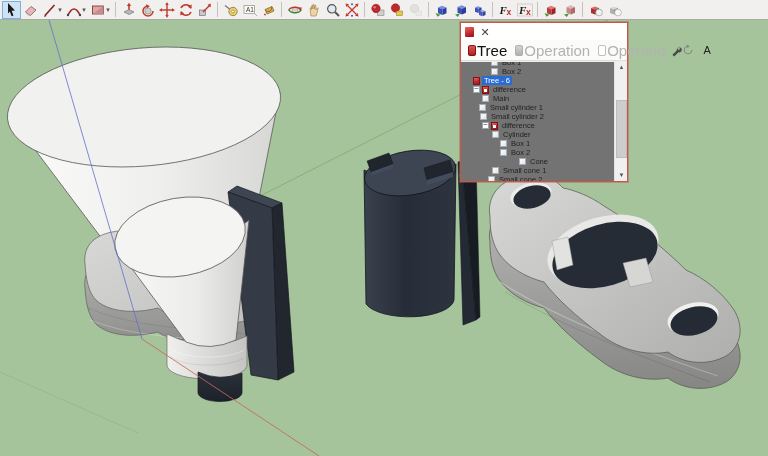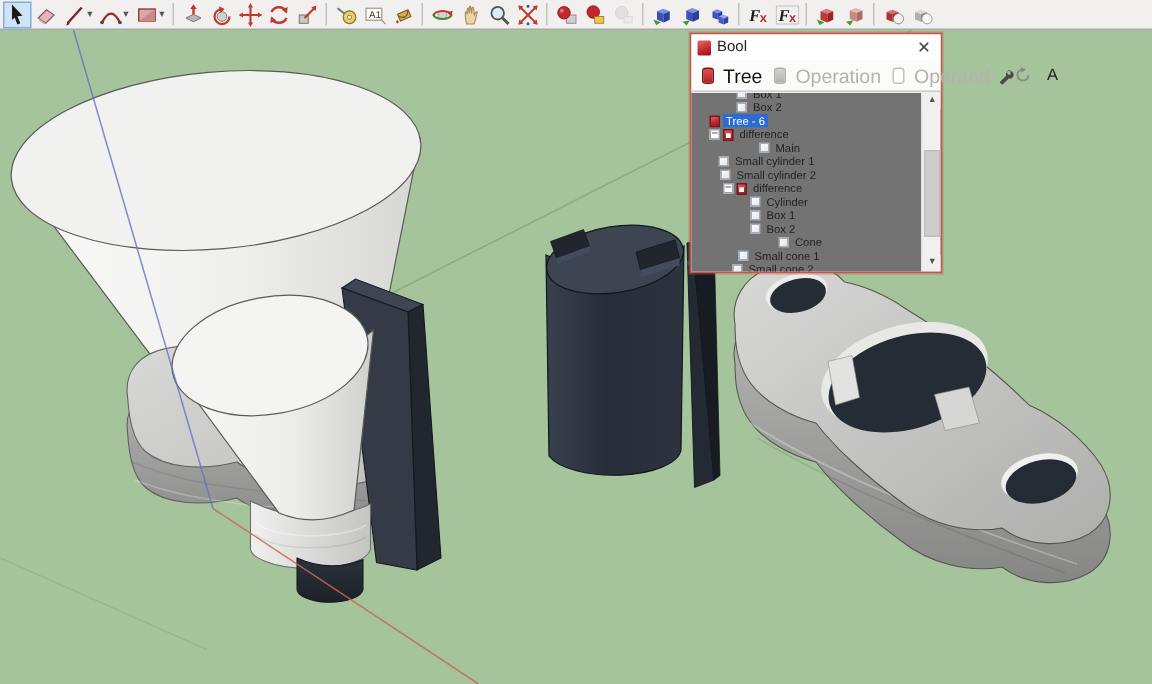--- a/index.html
+++ b/index.html
@@ -25,21 +25,21 @@
   .dialog{position:absolute;left:460px;top:22px;width:168px;height:160px;background:#fff;
     border:1px solid #c4564a;box-shadow:0 0 0 1px rgba(196,86,74,.45);z-index:10;
     display:flex;flex-direction:column;}
   .dtitle{height:17px;display:flex;align-items:center;padding:0 4px;background:#fff;flex:0 0 auto;}
   .dtitle .appicon{width:9px;height:10px;background:linear-gradient(160deg,#e05a50 15%,#c1272d 60%,#8c1418);
     border-radius:1px;margin-right:4px;flex:0 0 auto;}
   .dtitle .ttext{font-size:10px;color:#222;flex:1;}
   .dclose{font-size:11px;color:#444;width:14px;text-align:center;line-height:14px;}
   .dtools{height:21px;display:flex;align-items:center;padding:0 3px;background:#fbfbfa;
     border-bottom:1px solid #dedede;flex:0 0 auto;}
-  .dbtn{display:flex;align-items:center;gap:6px;font-size:13px;padding:2px 4px;color:#111;text-align:center;}
+  .dbtn{display:flex;align-items:center;gap:1px;font-size:15px;padding:2px 4px;color:#111;text-align:center;}
   .dbtn.disabled{color:#b4b2b0;}
   .cyl{width:8px;height:11px;border-radius:3px/2px;flex:0 0 auto;}
   .cyl.red{background:linear-gradient(180deg,#e0564c,#b31e24);border:1px solid #801216;}
   .cyl.gray{background:linear-gradient(180deg,#d6d4d2,#b2b0ae);border:1px solid #b0aeac;}
   .cyl.outline{background:#fff;border:1px solid #c2c0be;}
   .dicon{display:flex;align-items:center;justify-content:center;width:15px;height:16px;}
   .dsep{width:1px;height:14px;background:#ddd;margin:0 3px;}
   .afont{font-size:11px;color:#222;padding:0 4px;}
   .push{margin-left:auto;}
 
@@ -462,21 +462,20 @@
       <ellipse cx="603" cy="230" rx="57" ry="33" transform="rotate(-16 603 230)" fill="#e8e8e6"></ellipse>
       <ellipse cx="605" cy="235" rx="54" ry="31" transform="rotate(-16 605 235)" fill="#262c36"></ellipse>
       <path d="M 552,221 L 568,217 L 573,245 L 557,250 Z" fill="#e2e2e0" stroke="#8a8a88" stroke-width="0.4"></path>
       <path d="M 623,243 L 646,238 L 653,262 L 630,267 Z" fill="#d6d6d4" stroke="#8a8a88" stroke-width="0.4"></path>
     </g>
   </svg>
 
   <div class="dialog">
     <div class="dtitle">
       <span class="appicon"></span>
-      <span class="ttext">Bool</span>
       <span class="dclose">✕</span>
     </div>
     <div class="dtools">
       <span class="dbtn">
         <span class="cyl red"></span>
         <span>Tree</span>
       </span>
       <span class="dbtn disabled">
         <span class="cyl gray"></span>
         <span>Operation</span>
@@ -516,21 +515,21 @@
             <span class="ticon i-red"></span>
             <span class="tlabel sel">Tree - 6</span>
           </div>
           <div class="trow" style="padding-left: 12px;">
             <span class="expander">−</span>
             <span class="ticon i-red">
               <span class="innerbox"></span>
             </span>
             <span class="tlabel">difference</span>
           </div>
-          <div class="trow" style="padding-left: 12px; margin-left: 24px;">
+          <div class="trow" style="padding-left: 12px;">
             <span class="expspace"></span>
             <span class="ticon i-box"></span>
             <span class="tlabel">Main</span>
           </div>
           <div class="trow" style="padding-left: 9px;">
             <span class="expspace"></span>
             <span class="ticon i-box"></span>
             <span class="tlabel">Small cylinder 1</span>
           </div>
           <div class="trow" style="padding-left: 10px;">
@@ -538,21 +537,21 @@
             <span class="ticon i-box"></span>
             <span class="tlabel">Small cylinder 2</span>
           </div>
           <div class="trow" style="padding-left: 21px;">
             <span class="expander">−</span>
             <span class="ticon i-red">
               <span class="innerbox"></span>
             </span>
             <span class="tlabel">difference</span>
           </div>
-          <div class="trow" style="padding-left: 30px; text-align: center;">
+          <div class="trow" style="padding-left: 22px; text-align: center;">
             <span class="expspace"></span>
             <span class="ticon i-box"></span>
             <span class="tlabel">Cylinder</span>
           </div>
           <div class="trow" style="padding-left: 30px;">
             <span class="expspace"></span>
             <span class="ticon i-box"></span>
             <span class="tlabel">Box 1</span>
           </div>
           <div class="trow" style="padding-left: 30px;">

